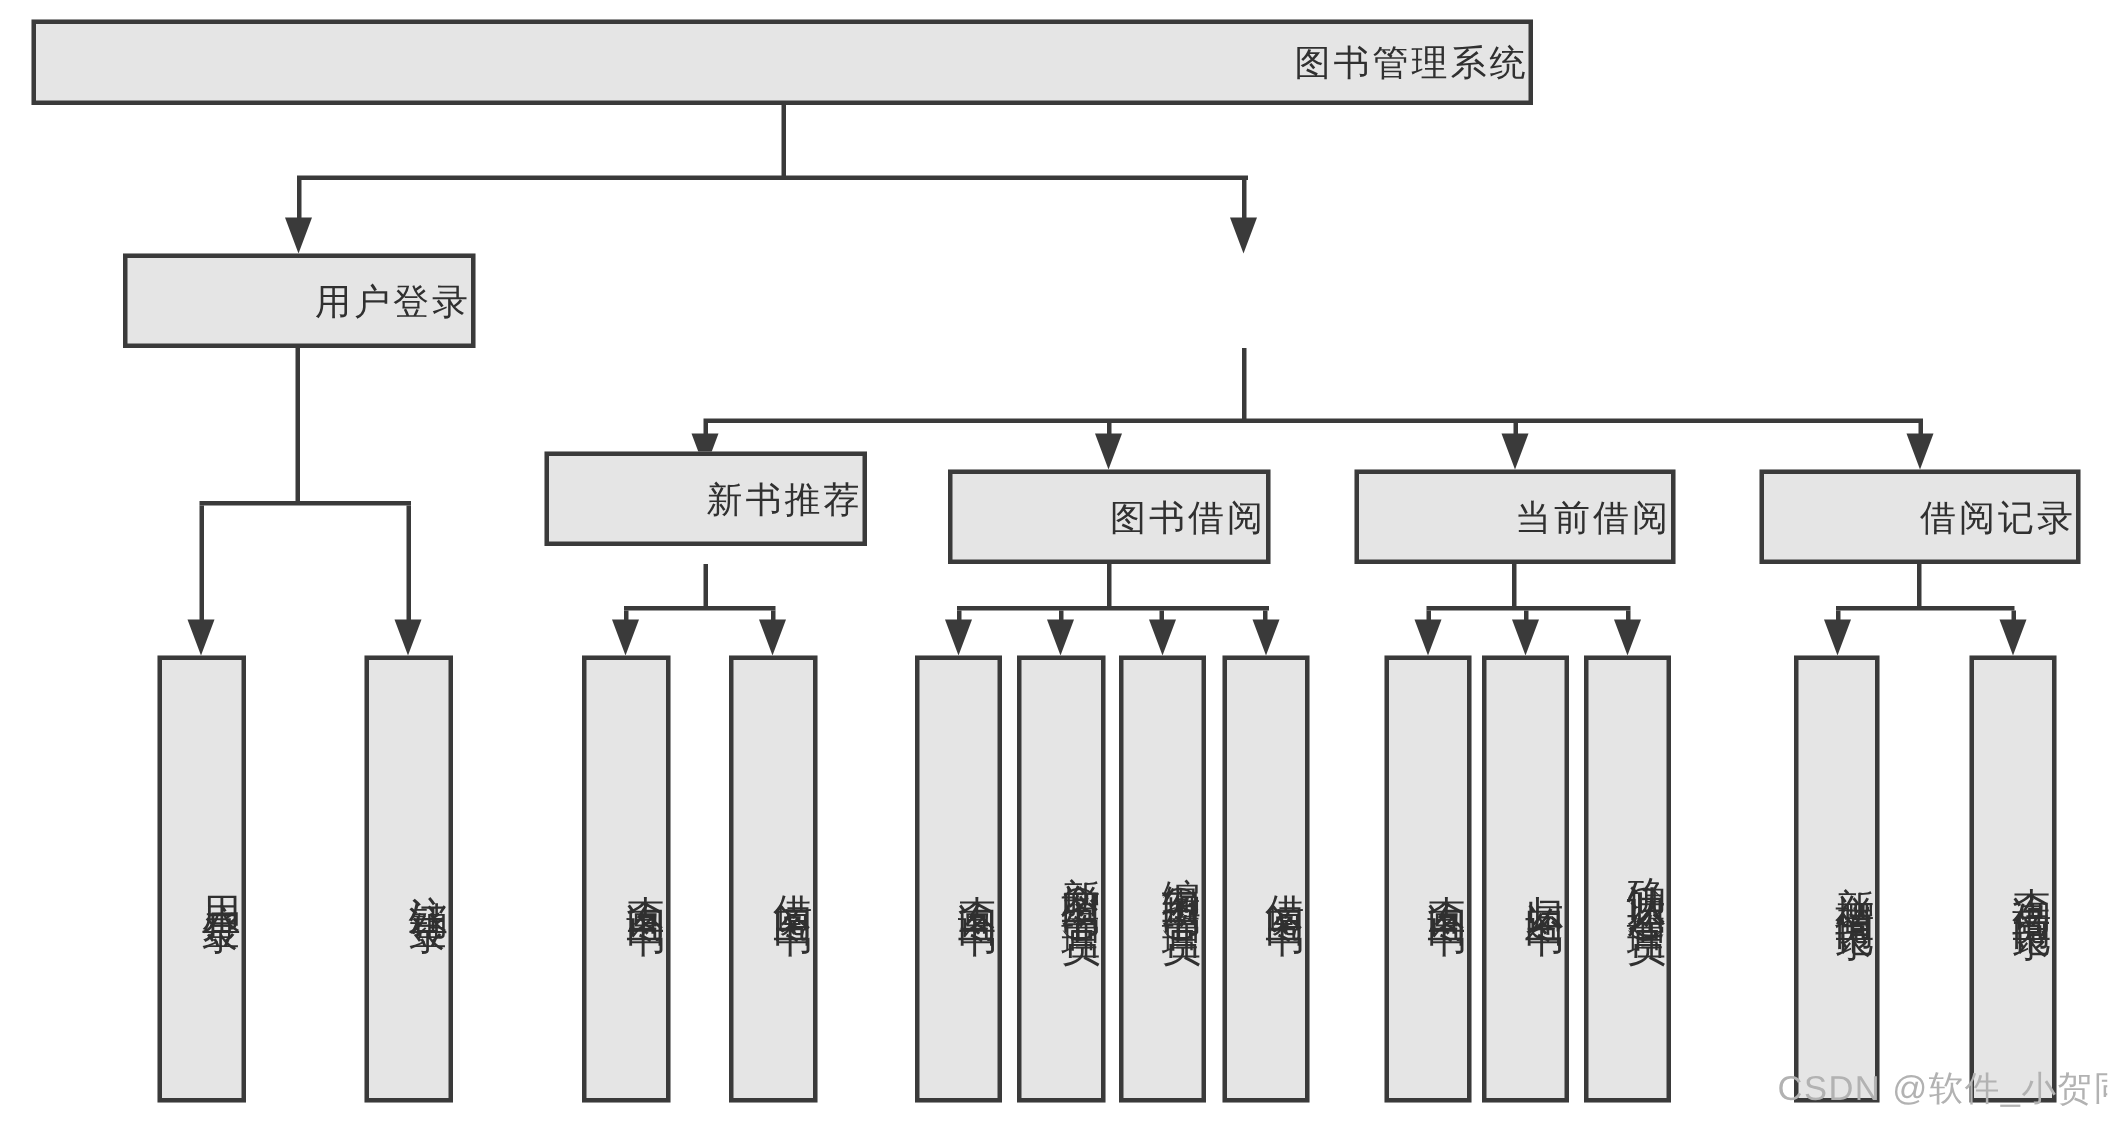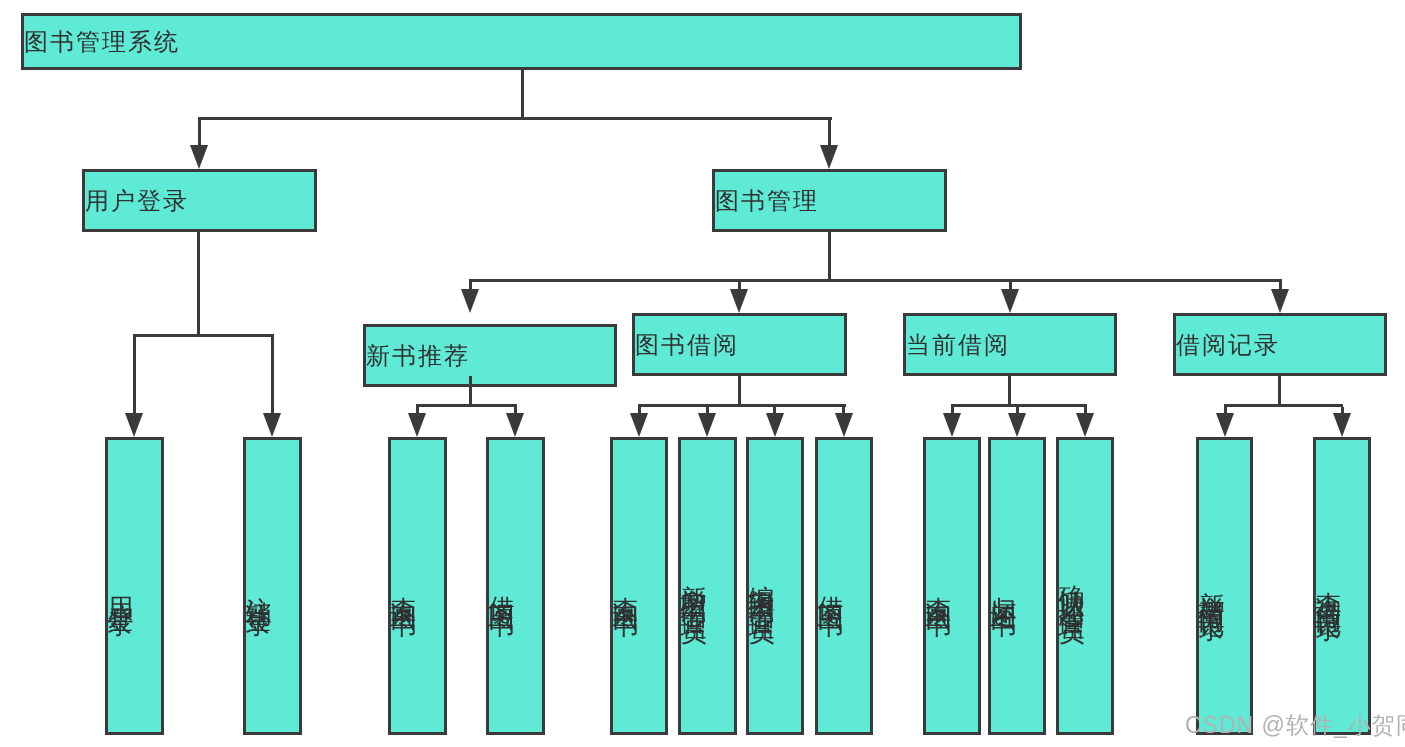--- a/index.html
+++ b/index.html
@@ -7,24 +7,24 @@
     position:relative;
     width:1405px;height:747px;
     background:#ffffff;
     font-family:"Liberation Sans","DejaVu Sans",sans-serif;
     overflow:hidden;
   }
   .box{
     position:absolute;
     box-sizing:border-box;
     border:3px solid #3a3a3a;
-    background:#5eead4;
+    background:#e5e5e5;
     display:flex;
     align-items:center;
-    justify-content:flex-start;
+    justify-content:flex-end;
   }
   .hbox span{
     font-size:24px;
     letter-spacing:2px;
     color:#303030;
     white-space:nowrap;
   }
   .vbox span{
     writing-mode:vertical-rl;
     text-orientation:mixed;
@@ -66,36 +66,33 @@
   <div class="line" style="left:521px;top:69px;width:3px;height:50px"></div>
   <div class="line" style="left:198px;top:117px;width:634px;height:3px"></div>
   <div class="line" style="left:198px;top:120px;width:3px;height:27px"></div>
   <div class="line" style="left:828px;top:120px;width:3px;height:27px"></div>
   <div class="arrow" style="left:190px;top:145px"></div>
   <div class="arrow" style="left:820px;top:145px"></div>
 
   <div class="box hbox" style="left:82px;top:169px;width:235px;height:63px">
     <span>用户登录</span>
   </div>
-  <div class="box hbox" style="left:712px;top:169px;width:235px;height:63px">
-    <span>图书管理</span>
-  </div>
 
   <div class="line" style="left:828px;top:232px;width:3px;height:49px"></div>
   <div class="line" style="left:469px;top:279px;width:813px;height:3px"></div>
   <div class="line" style="left:469px;top:282px;width:3px;height:9px"></div>
   <div class="line" style="left:738px;top:282px;width:3px;height:9px"></div>
   <div class="line" style="left:1009px;top:282px;width:3px;height:9px"></div>
   <div class="line" style="left:1279px;top:282px;width:3px;height:9px"></div>
   <div class="arrow" style="left:461px;top:289px"></div>
   <div class="arrow" style="left:730px;top:289px"></div>
   <div class="arrow" style="left:1001px;top:289px"></div>
   <div class="arrow" style="left:1271px;top:289px"></div>
 
-  <div class="box hbox" style="left:363px;top:324px;width:254px;height:63px">
+  <div class="box hbox" style="left:363px;top:301px;width:215px;height:63px">
     <span>新书推荐</span>
   </div>
   <div class="box hbox" style="left:632px;top:313px;width:215px;height:63px">
     <span>图书借阅</span>
   </div>
   <div class="box hbox" style="left:1173px;top:313px;width:214px;height:63px">
     <span>借阅记录</span>
   </div>
   <div class="box hbox" style="left:903px;top:313px;width:214px;height:63px">
     <span>当前借阅</span>

